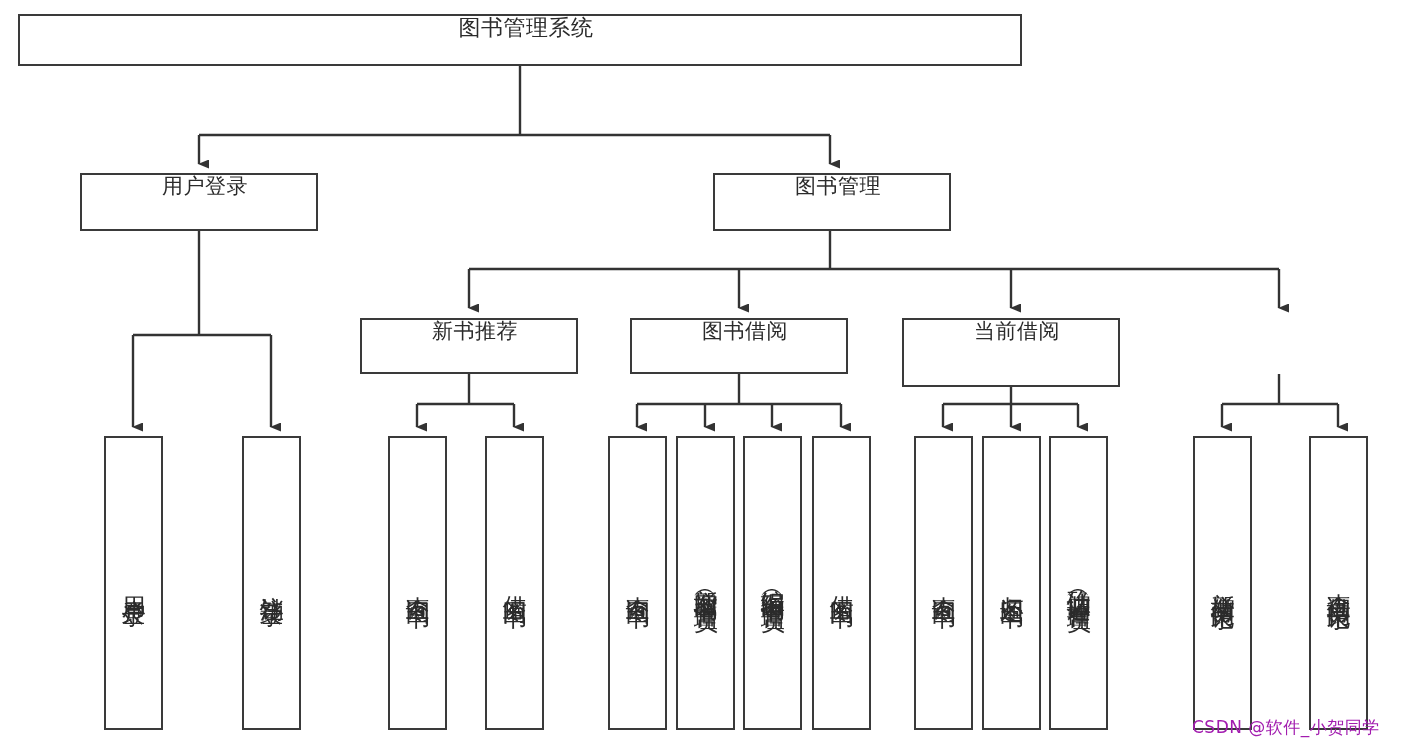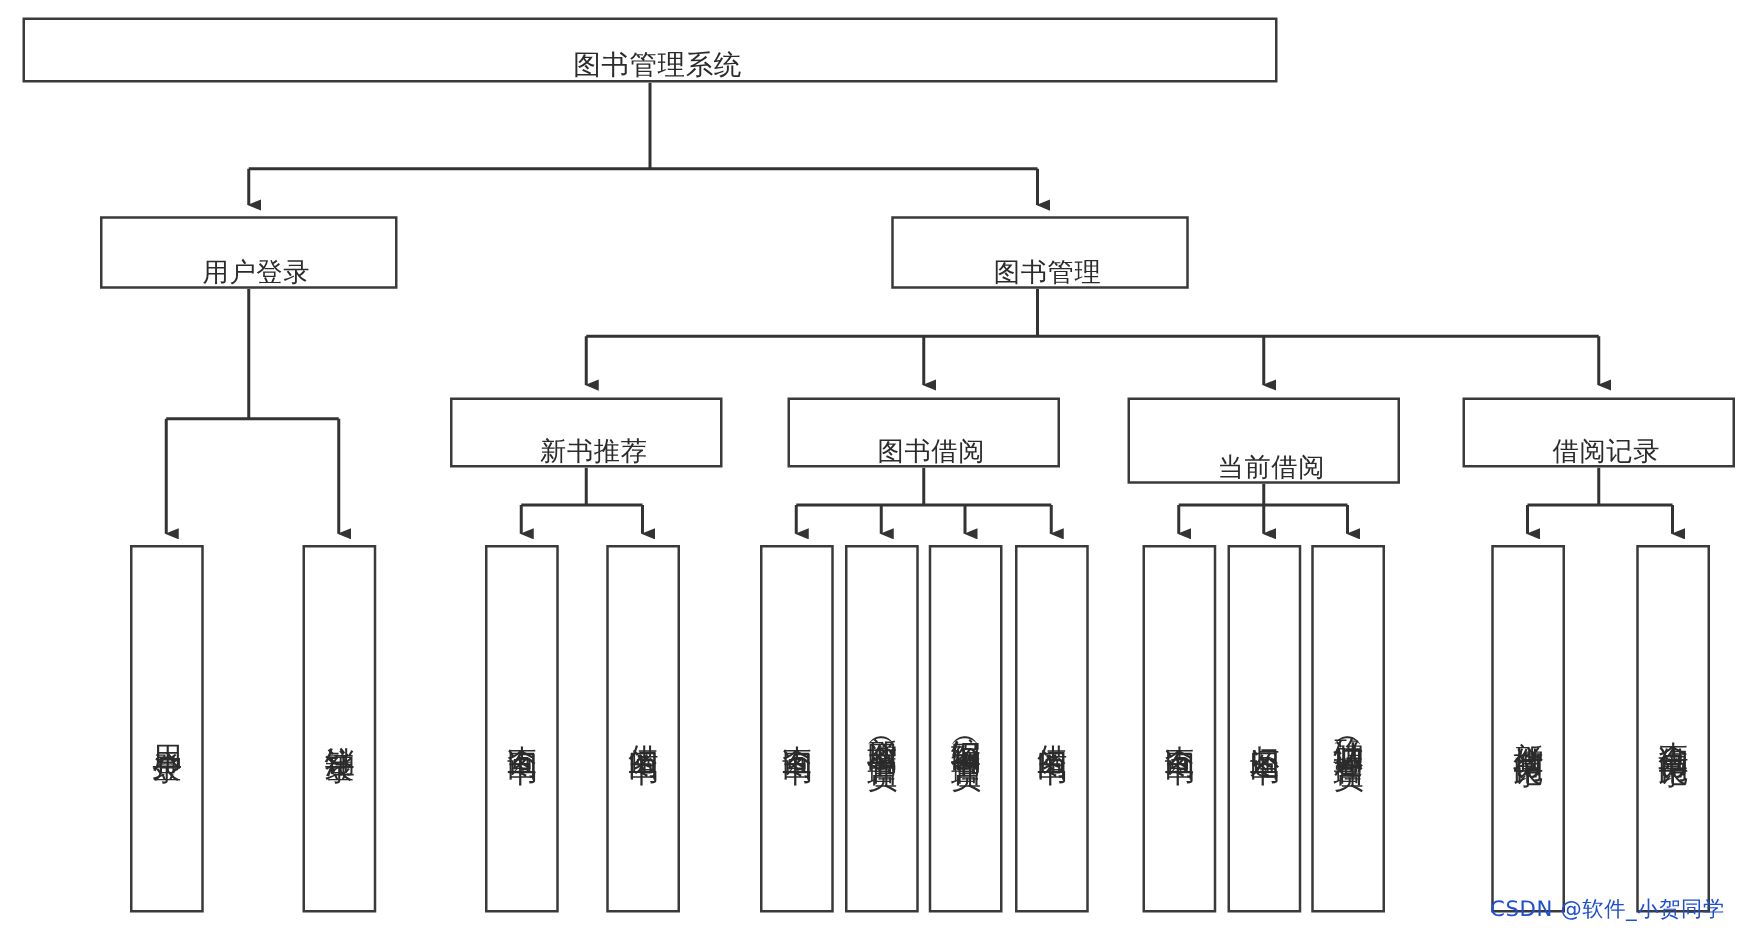--- a/index.html
+++ b/index.html
@@ -24,21 +24,21 @@
     top: 0;
     width: 1405px;
     height: 747px;
   }
   .node {
     position: absolute;
     box-sizing: border-box;
     background: #ffffff;
     border: 2px solid #3a3a3a;
     display: flex;
-    align-items: flex-end;
+    align-items: flex-start;
     justify-content: center;
     color: #2b2b2b;
     z-index: 2;
     padding-left: 12px;
   }
   .node-label {
     display: block;
     white-space: pre;
     line-height: 1.05;
   }
@@ -60,21 +60,21 @@
     writing-mode: vertical-rl;
     text-orientation: upright;
     font-size: 24px;
     line-height: 1.02;
     letter-spacing: 3px;
     white-space: nowrap;
   }
   .watermark {
     position: absolute;
     font-size: 17px;
-    color: #1d4ed8;
+    color: #a21caf;
     white-space: nowrap;
     z-index: 3;
     letter-spacing: 0.5px;
   }
 </style>
 </head>
 <body>
 
 <div id="diagram-root">
 
@@ -144,23 +144,20 @@
 
   <div class="node horiz" style="left:630px; top:318px; width:218px; height:56px;">
     <span class="node-label">图书借阅</span>
   </div>
   <div class="node horiz" style="left:360px; top:318px; width:218px; height:56px;">
     <span class="node-label">新书推荐</span>
   </div>
   <div class="node horiz" style="left:902px; top:318px; width:218px; height:69px;">
     <span class="node-label">当前借阅</span>
   </div>
-  <div class="node horiz" style="left:1170px; top:318px; width:218px; height:56px;">
-    <span class="node-label">借阅记录</span>
-  </div>
 
   <div class="node vert" style="left:104px; top:436px; width:59px; height:294px;">
     <span class="node-label">用户登录</span>
   </div>
   <div class="node vert" style="left:242px; top:436px; width:59px; height:294px;">
     <span class="node-label">注销登录</span>
   </div>
 
   <div class="node vert" style="left:388px; top:436px; width:59px; height:294px;">
     <span class="node-label">查询图书</span>

